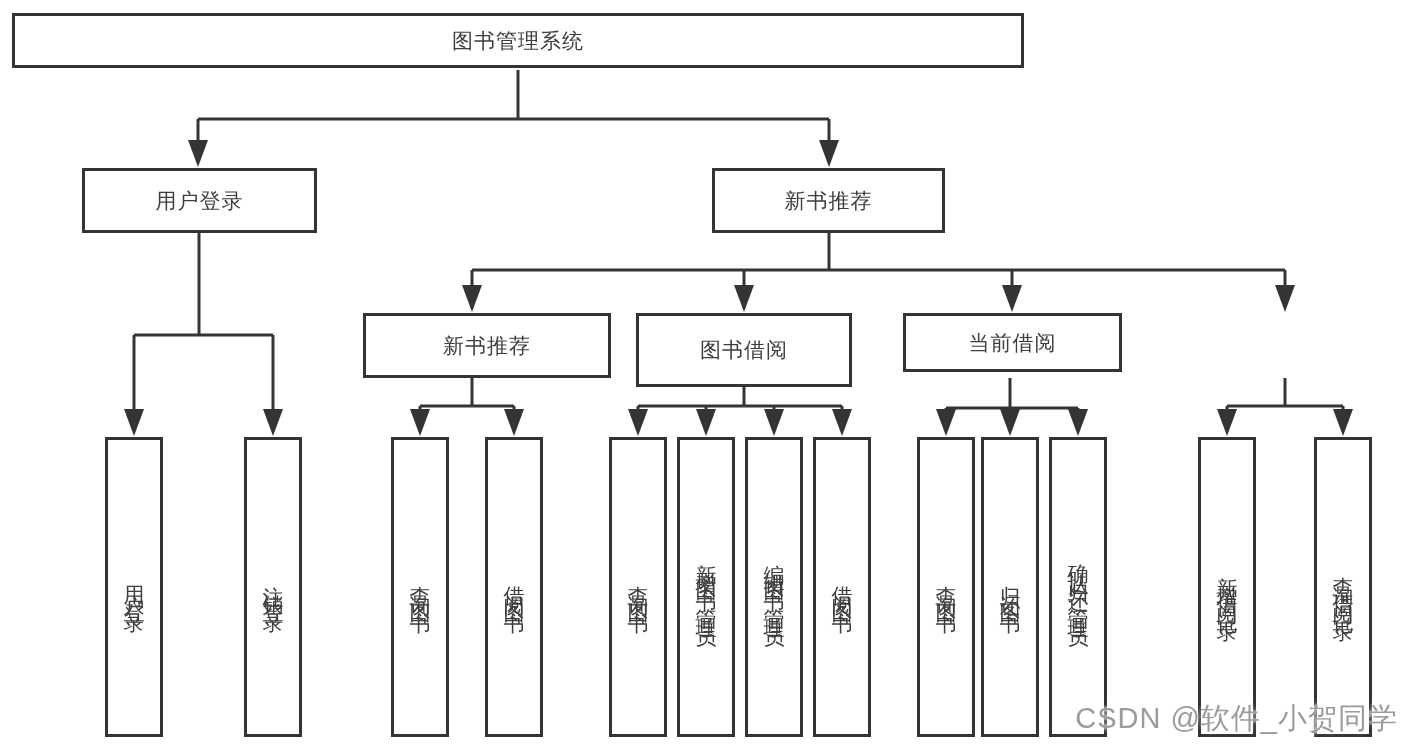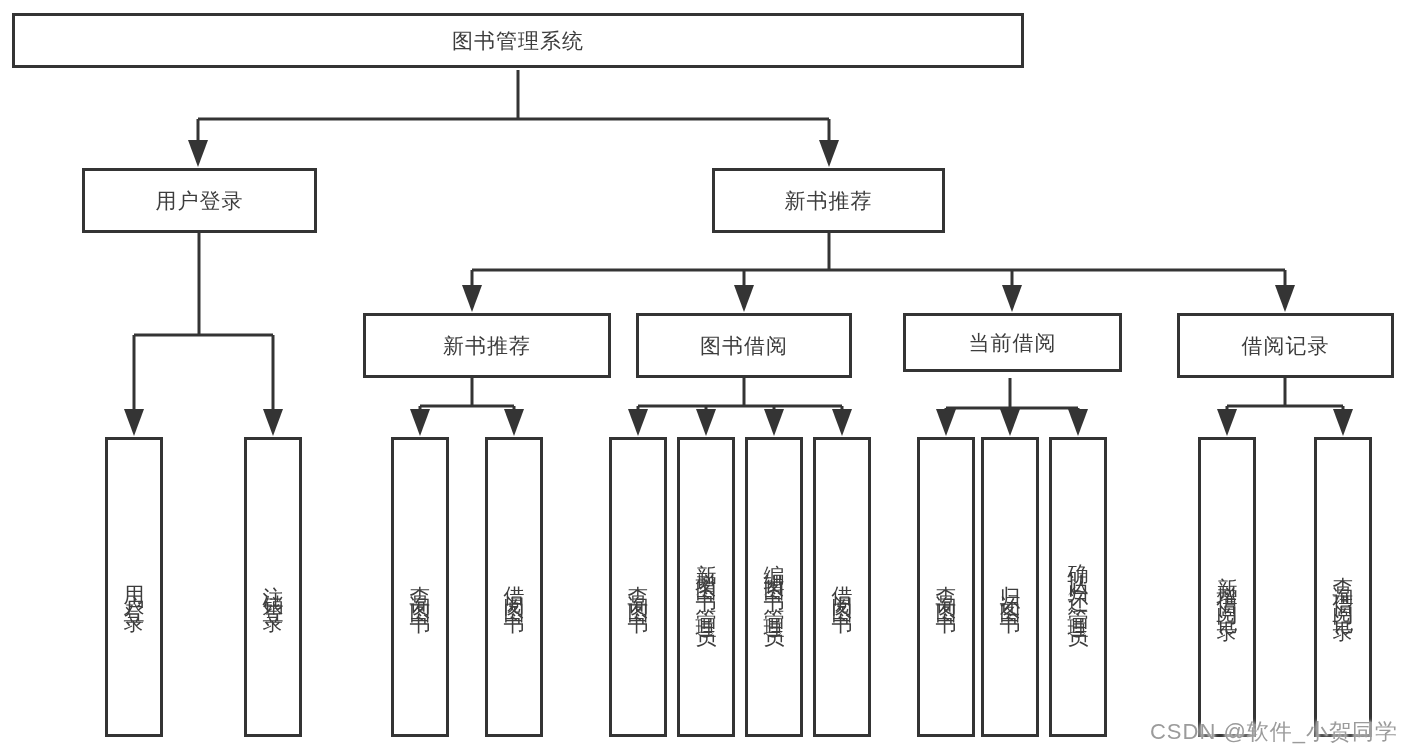--- a/index.html
+++ b/index.html
@@ -43,22 +43,22 @@
     writing-mode: vertical-rl;
     text-orientation: mixed;
     text-align: center;
     line-height: 52px;
     font-size: 21px;
     letter-spacing: 9px;
   }
   .watermark {
     position: absolute;
     right: 7px;
-    bottom: 0;
-    font-size: 22px;
+    bottom: 8px;
+    font-size: 29px;
     color: #9b9b9b;
     letter-spacing: 1px;
     text-shadow: 0 0 3px #ffffff, 0 0 5px #ffffff;
     z-index: 10;
     white-space: nowrap;
   }
 </style>
 </head>
 <body>
 
@@ -136,23 +136,22 @@
       <polygon points="1333,409 1353,409 1343,436"></polygon>
     </g>
   </svg>
 
   <div class="node hbox" style="left:12px; top:13px; width:1012px; height:55px;">图书管理系统</div>
 
   <div class="node hbox" style="left:82px; top:168px; width:235px; height:65px;">用户登录</div>
   <div class="node hbox" style="left:712px; top:168px; width:233px; height:65px;">新书推荐</div>
 
   <div class="node hbox" style="left:363px; top:313px; width:248px; height:65px;">新书推荐</div>
-  <div class="node hbox" style="left:636px; top:313px; width:216px; height:65px;">图书借阅</div>
+  <div class="node hbox" style="left:636px; top:313px; width:216px; height:74px;">图书借阅</div>
   <div class="node hbox" style="left:903px; top:313px; width:219px; height:59px;">当前借阅</div>
-  <div class="node hbox" style="left:1177px; top:313px; width:217px; height:65px;">借阅记录</div>
 
   <div class="node vbox" style="left:105px;">用户登录</div>
   <div class="node vbox" style="left:244px;">注销登录</div>
 
   <div class="node vbox" style="left:391px;">查询图书</div>
   <div class="node vbox" style="left:485px;">借阅图书</div>
 
   <div class="node vbox" style="left:609px;">查询图书</div>
   <div class="node vbox" style="left:677px;">新增图书（管理员）</div>
   <div class="node vbox" style="left:745px;">编辑图书（管理员）</div>

